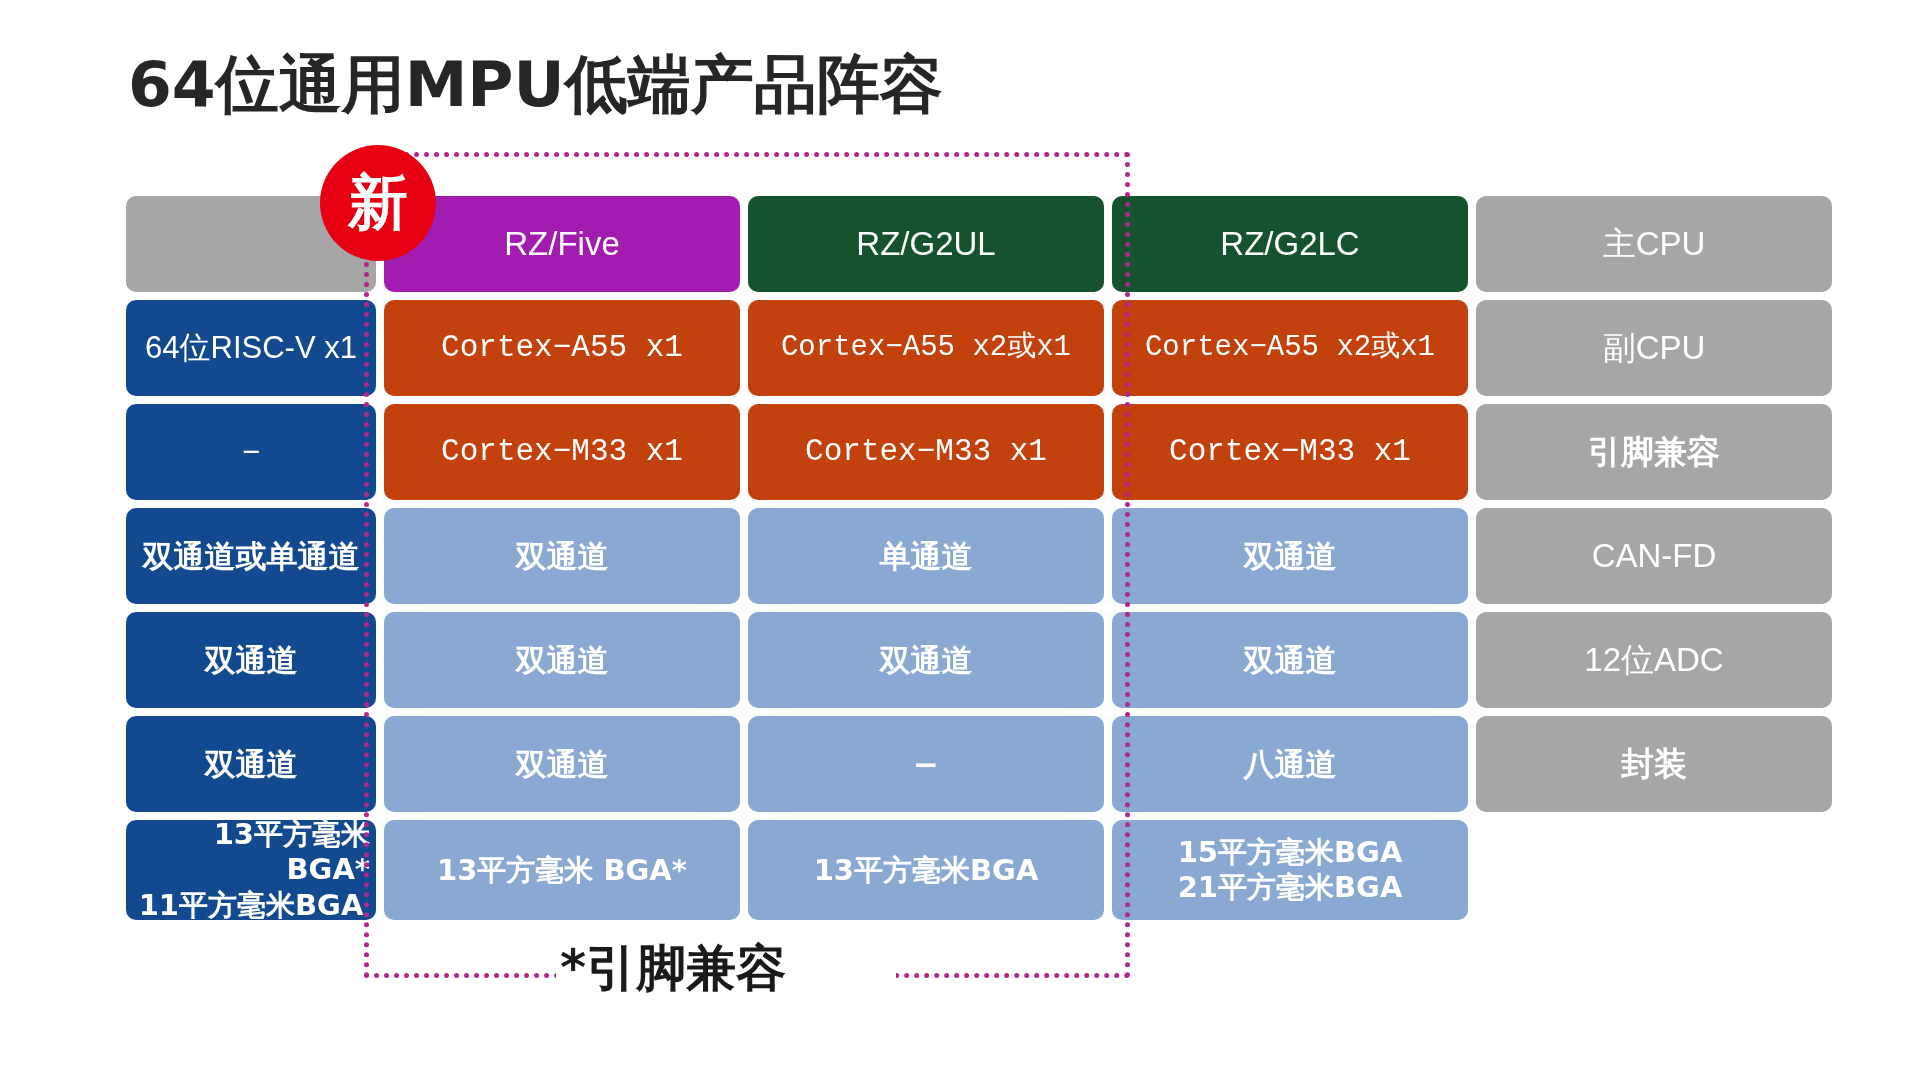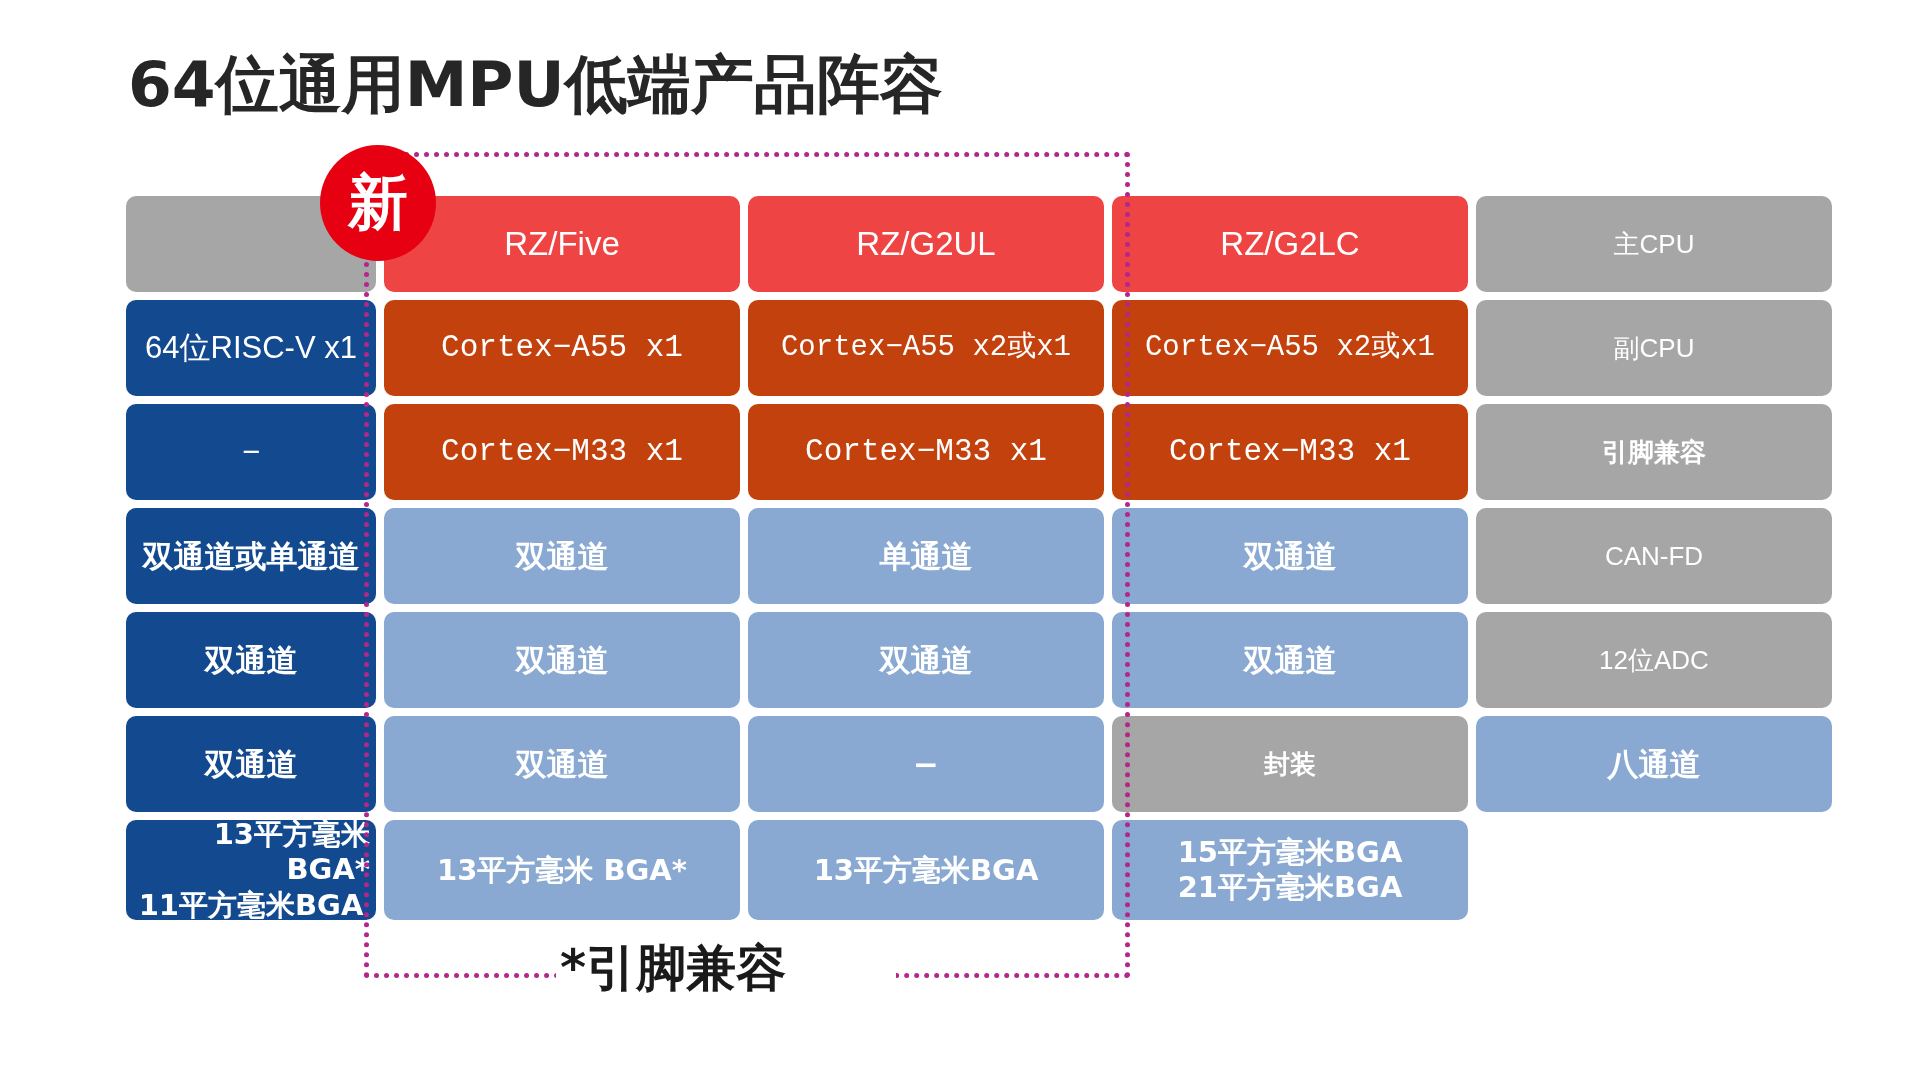--- a/index.html
+++ b/index.html
@@ -32,27 +32,27 @@
     display:flex;align-items:center;justify-content:center;
     text-align:center;
     color:#ffffff;
     line-height:1.18;
     box-sizing:border-box;
     padding:2px 6px;
     overflow:hidden;
   }
   .lbl{
     background:#a6a6a6;
-    font-size:26px;
+    font-size:33px;
     font-weight:500;
   }
   .lbl.empty{background:#a6a6a6;}
   .hdr{font-size:33px;font-weight:500;}
-  .hdr-dark{background:#ef4444;}
-  .hdr-mid{background:#ef4444;}
+  .hdr-dark{background:#a21caf;}
+  .hdr-mid{background:#14532d;}
 
   .c-dark{background:#12498f;font-size:31px;font-weight:bold;}
   .c-lt{background:#c2410c;font-size:31px;font-family:Liberation Mono, monospace;}
   .c-md{background:#89a9d2;font-size:31px;}
 
   .c-dark.latin,.c-lt.latin,.c-md.latin{font-weight:normal;}
   .cjk{font-family:"DejaVu Sans","Liberation Sans",sans-serif;font-weight:bold;}
   .two-line{flex-direction:column;justify-content:center;line-height:1.22;text-align:right;}
   .two-line span{display:block;}
   .small{font-size:29px;}
@@ -125,23 +125,23 @@
     <div class="cell lbl">CAN-FD</div>
     <div class="cell c-dark cjk">双通道</div>
     <div class="cell c-md cjk">双通道</div>
     <div class="cell c-md cjk">双通道</div>
     <div class="cell c-md cjk">双通道</div>
 
     <div class="cell lbl">12位ADC</div>
     <div class="cell c-dark cjk">双通道</div>
     <div class="cell c-md cjk">双通道</div>
     <div class="cell c-md cjk">−</div>
+    <div class="cell c-md cjk">八通道</div>
+
     <div class="cell lbl cjk">封装</div>
-
-    <div class="cell c-md cjk">八通道</div>
     <div class="cell c-dark cjk two-line small">
       <span>13平方毫米BGA*</span>
       <span>11平方毫米BGA</span>
     </div>
     <div class="cell c-md cjk small">13平方毫米 BGA*</div>
     <div class="cell c-md cjk small">13平方毫米BGA</div>
     <div class="cell c-md cjk two-line small">
       <span>15平方毫米BGA</span>
       <span>21平方毫米BGA</span>
     </div>

